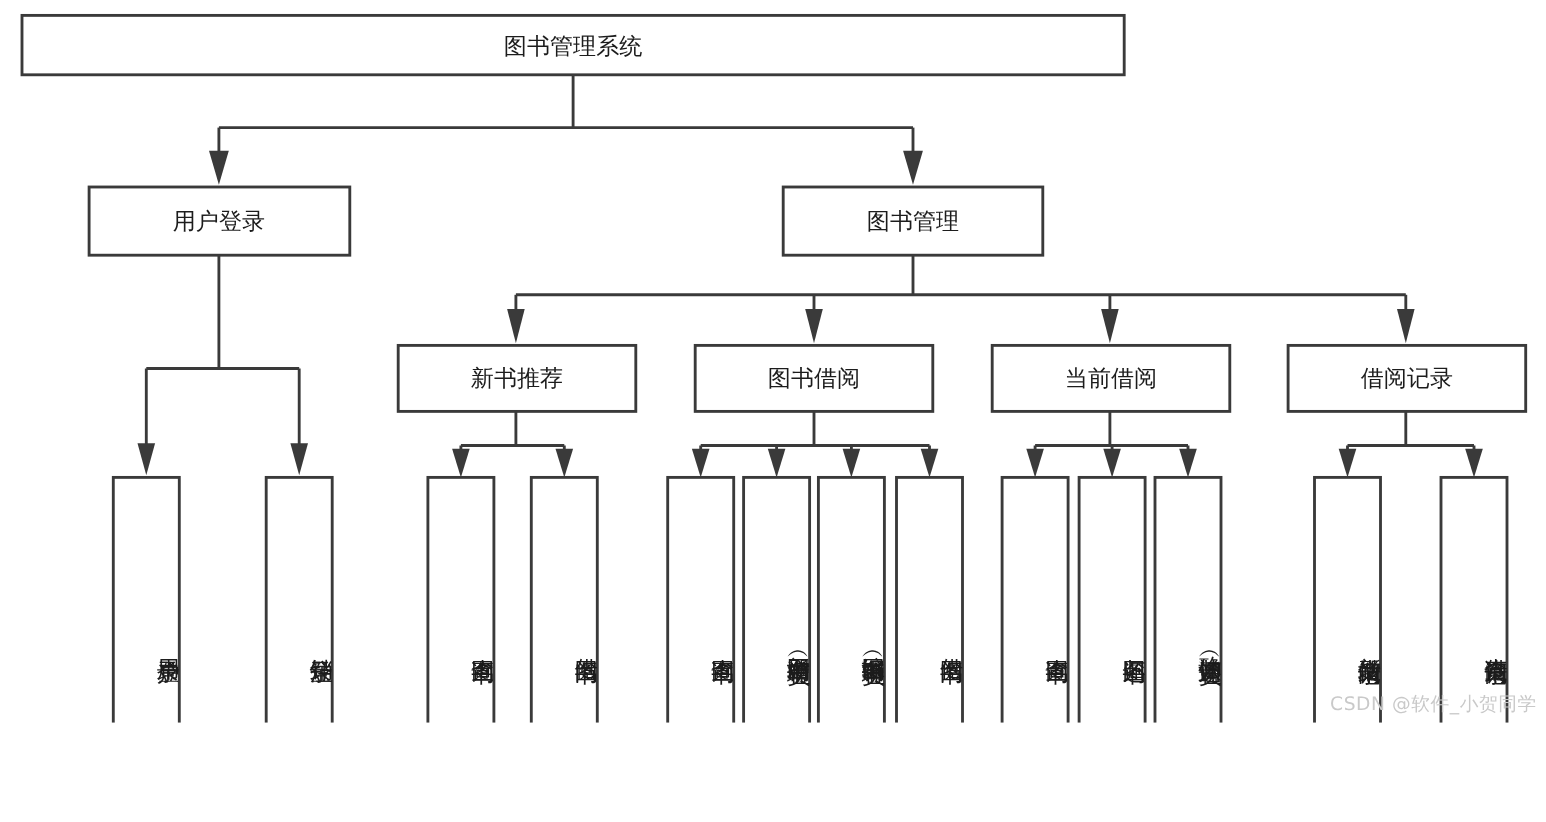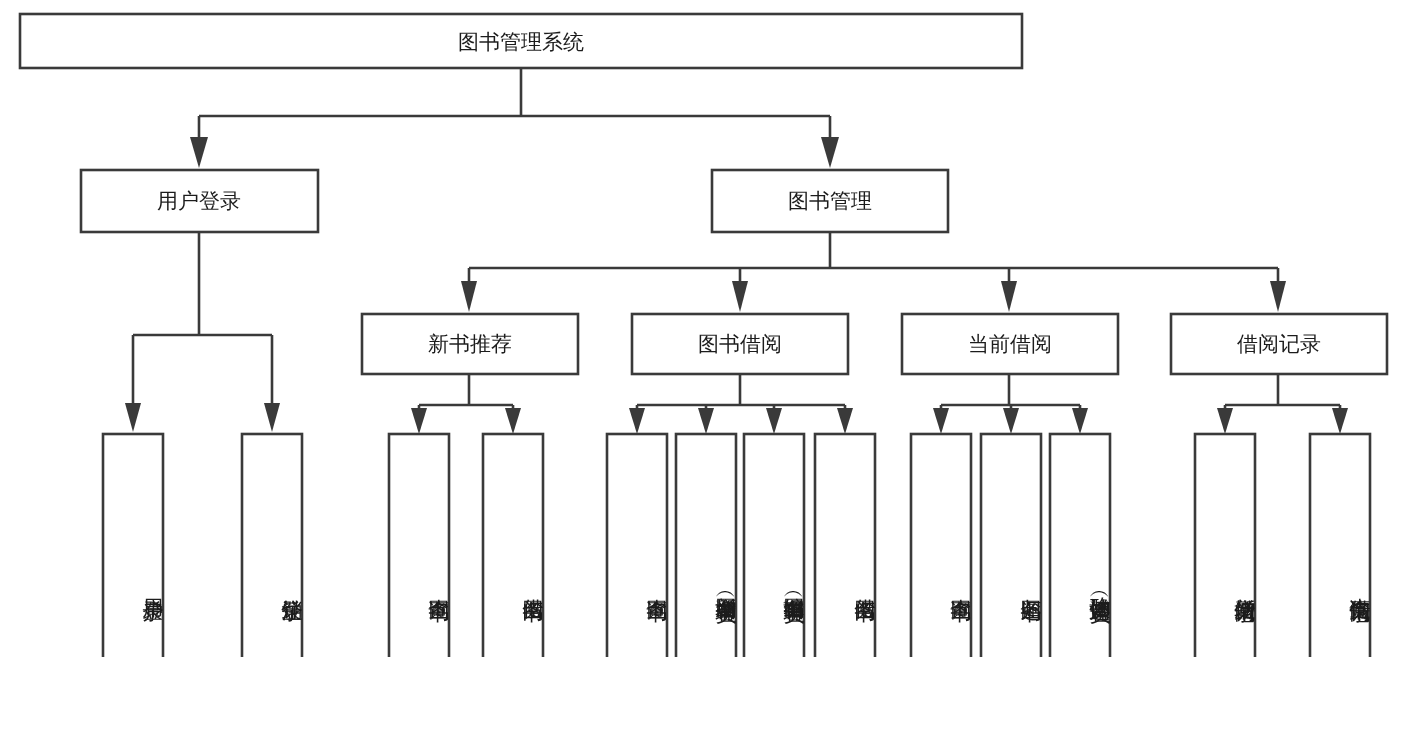--- a/index.html
+++ b/index.html
@@ -202,14 +202,15 @@
   <div class="leaf-label-holder" style="left:744px; top:440px; width:60px; height:288px;">编辑图书（管理员）</div>
   <div class="leaf-label-holder" style="left:815px; top:440px; width:60px; height:288px;">借阅图书</div>
 
   <div class="leaf-label-holder" style="left:911px; top:440px; width:60px; height:288px;">查询图书</div>
   <div class="leaf-label-holder" style="left:981px; top:440px; width:60px; height:288px;">归还图书</div>
   <div class="leaf-label-holder" style="left:1050px; top:440px; width:60px; height:288px;">确认归还（管理员）</div>
 
   <div class="leaf-label-holder" style="left:1195px; top:440px; width:60px; height:288px;">新增借阅记录</div>
   <div class="leaf-label-holder" style="left:1310px; top:440px; width:60px; height:288px;">查询借阅记录</div>
 
+  <div class="watermark">CSDN @软件_小贺同学</div>
 
 </div>
 
 </body></html>

